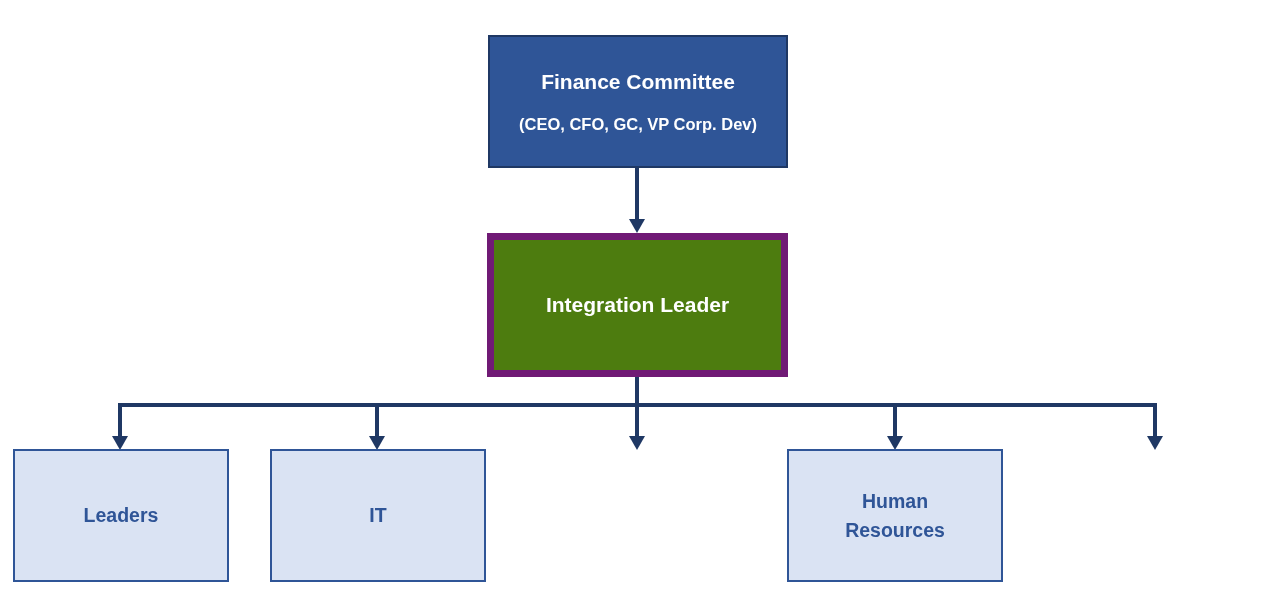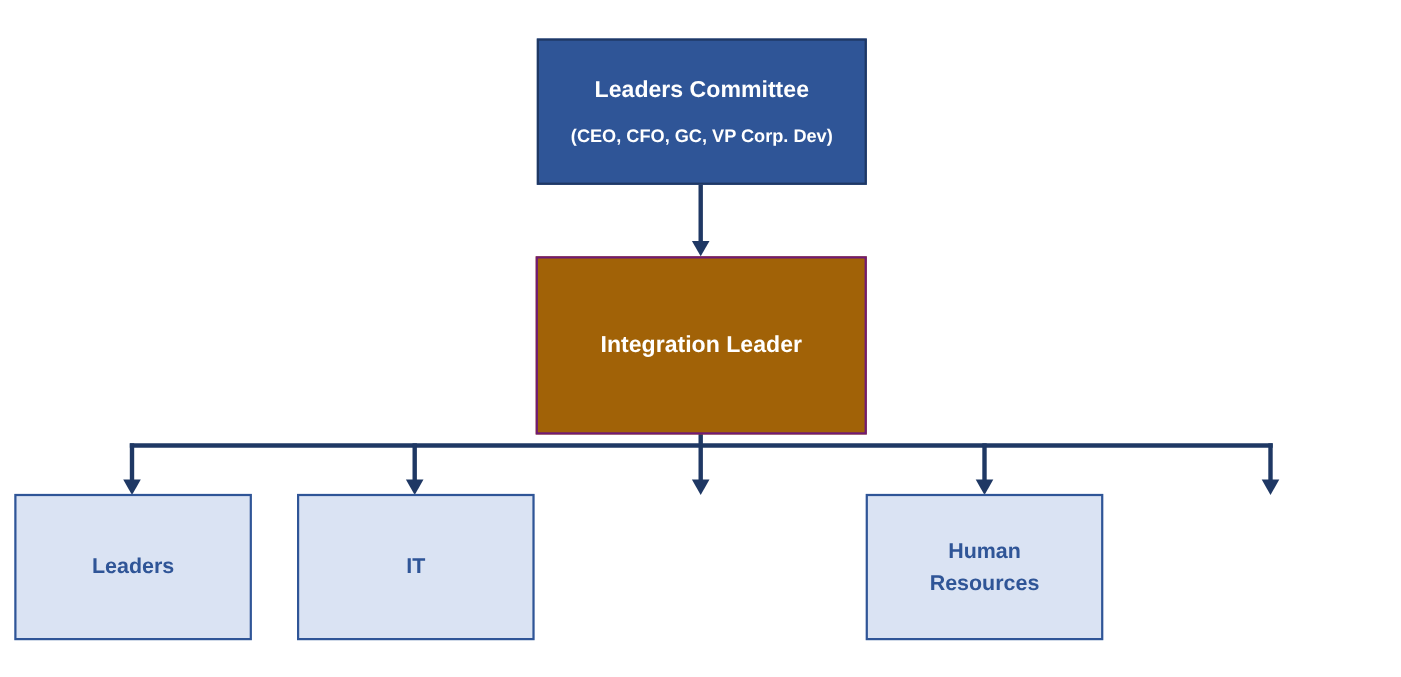--- a/index.html
+++ b/index.html
@@ -41,23 +41,23 @@
     left: 488px; top: 35px;
     width: 300px; height: 133px;
     background: #2F5597;
     border: 2px solid #1F3864;
     color: #ffffff;
   }
   .level1 .node-title { font-size: 21px; }
   .level1 .node-subtitle { font-size: 16.5px; margin-top: 19px; }
   .level2 {
     left: 487px; top: 233px;
-    width: 301px; height: 162px;
-    background: #a16207;
-    border: 2px solid #701a75;
+    width: 301px; height: 144px;
+    background: #4d7c0f;
+    border: 7px solid #701a75;
     color: #ffffff;
   }
   .level2 .node-title { font-size: 21px; }
   .level3 {
     top: 449px;
     width: 216px; height: 133px;
     background: #DAE3F3;
     border: 2px solid #2F5597;
     color: #2F5597;
   }
@@ -92,21 +92,21 @@
       <polygon points="629,219 645,219 637,233"></polygon>
       <polygon points="112,436 128,436 120,450"></polygon>
       <polygon points="369,436 385,436 377,450"></polygon>
       <polygon points="629,436 645,436 637,450"></polygon>
       <polygon points="887,436 903,436 895,450"></polygon>
       <polygon points="1147,436 1163,436 1155,450"></polygon>
     </g>
   </svg>
 
   <div class="node level1">
-    <div class="node-title">Leaders Committee</div>
+    <div class="node-title">Finance Committee</div>
     <div class="node-subtitle">(CEO, CFO, GC, VP Corp. Dev)</div>
   </div>
 
   <div class="node level2">
     <div class="node-title">Integration Leader</div>
   </div>
 
   <div class="node level3 pos-finance">
     <div class="node-title">Leaders</div>
   </div>

